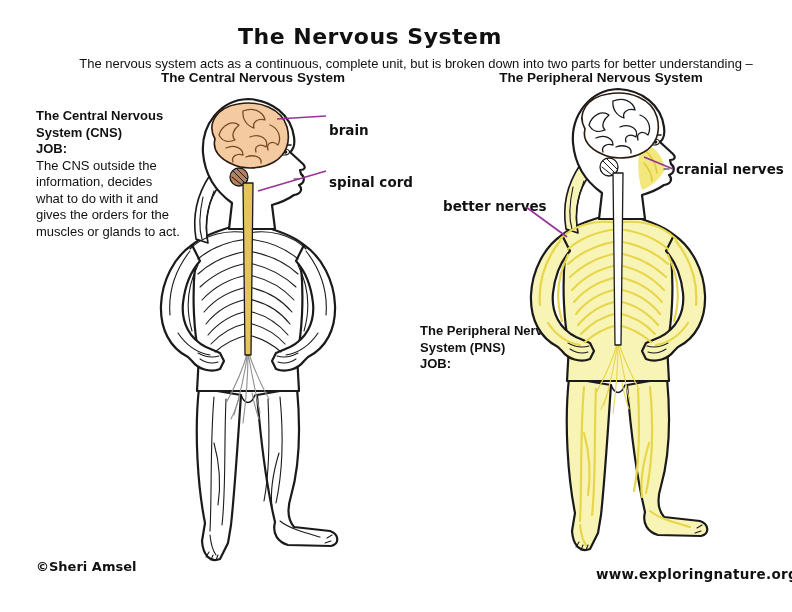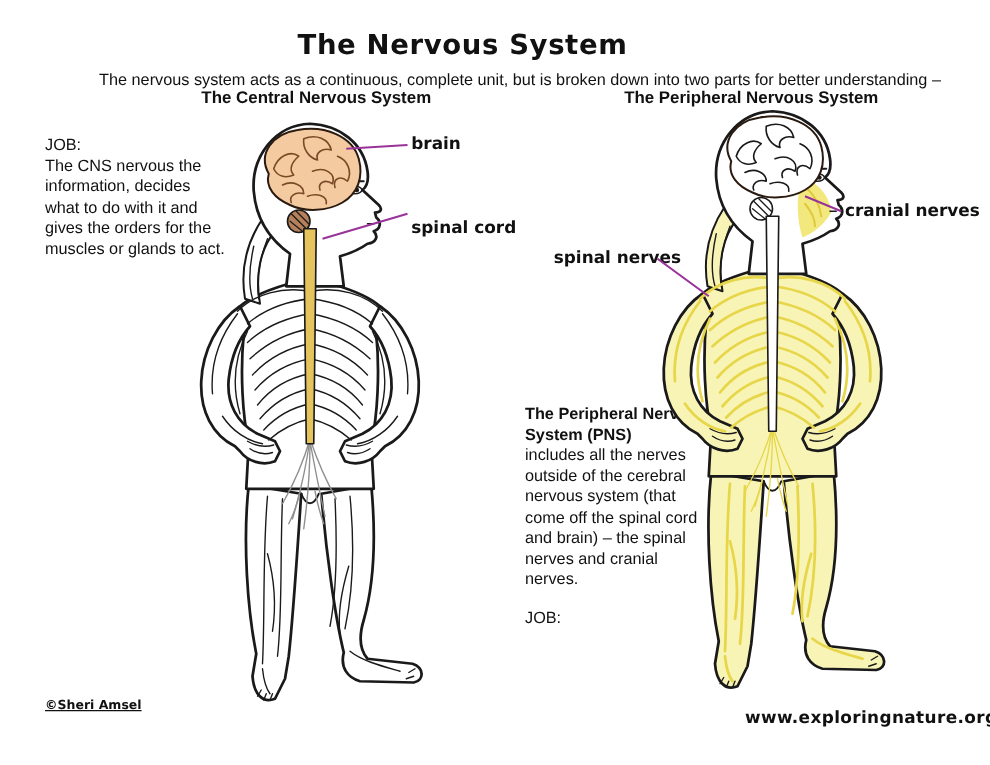--- a/index.html
+++ b/index.html
@@ -14,29 +14,29 @@
   #title{top:24px;left:0;width:740px;text-align:center;font-size:22px;letter-spacing:.5px;}
   #subtitle{top:56px;left:0;width:792px;text-align:center;font-size:13px;padding-left:20px;}
   #cns-col-title{top:70px;left:103px;width:300px;text-align:center;font-size:13.5px;font-weight:bold;}
   #pns-col-title{top:70px;left:451px;width:300px;text-align:center;font-size:13.5px;font-weight:bold;}
 
   .textblock{font-size:13px;line-height:16.5px;}
   #cns-block{top:108px;left:36px;width:160px;}
   #pns-block{top:323px;left:420px;width:172px;}
   .tb-heading{font-weight:bold;}
   .tb-body{margin-bottom:14px;}
-  .tb-job{font-weight:normal;}
+  .tb-job{font-weight:bold;}
 
   .figlabel{font-family:"DejaVu Sans",sans-serif;font-weight:bold;font-size:13.5px;white-space:nowrap;}
-  #label-brain{top:107px;left:329px;text-align:right;}
+  #label-brain{top:122px;left:329px;text-align:right;}
   #label-spinal-cord{top:174px;left:329px;}
   #label-spinal-nerves{top:198px;left:443px;}
   #label-cranial-nerves{top:161px;left:676px;text-align:right;}
 
-  #credit{top:559px;left:36px;font-size:10px;text-decoration:underline;}
+  #credit{top:559px;left:36px;font-size:13px;}
   #website{top:566px;left:596px;font-size:13.5px;letter-spacing:.3px;}
 
   #leader-overlay{top:0;left:0;pointer-events:none;}
 
   
   .fig{position:absolute;}
   #cns-figure{top:92px;left:148px;}
   #pns-figure{top:82px;left:518px;}
   .cns-colors{
     --bodyfill:#ffffff; --brainfill:#F4CBA0; --gyricolor:#7a4a28;
@@ -55,38 +55,33 @@
 <body>
 
 <div id="page">
 
   <div class="abs comic" id="title">The Nervous System</div>
   <div class="abs" id="subtitle">The nervous system acts as a continuous, complete unit, but is broken down into two parts for better understanding –</div>
   <div class="abs" id="cns-col-title">The Central Nervous System</div>
   <div class="abs" id="pns-col-title">The Peripheral Nervous System</div>
 
   <div class="abs textblock" id="cns-block">
+    <div class="tb-heading prewrap">The Central Nervous
+System (CNS)</div>
     <div class="tb-job">JOB:</div>
-    <div class="prewrap">The CNS nervous the
+    <div class="prewrap">The CNS outside the
 information, decides
 what to do with it and
 gives the orders for the
 muscles or glands to act.</div>
   </div>
 
   <div class="abs textblock" id="pns-block">
     <div class="tb-heading prewrap">The Peripheral Nervous
 System (PNS)</div>
-    <div class="tb-body prewrap">includes all the nerves
-outside of the cerebral
-nervous system (that
-come off the spinal cord
-and brain) – the spinal
-nerves and cranial
-nerves.</div>
     <div class="tb-job">JOB:</div>
   </div>
 
   <svg width="0" height="0" style="position:absolute" aria-hidden="true">
     <defs>
       <g id="kid-figure" stroke-linecap="round" stroke-linejoin="round">
 
         <path style="fill:var(--bodyfill);stroke:#1a1a1a;stroke-width:2.2" d="M51 295 C46 340 50 395 57 430 L54 448 C55 462 62 470 72 466 L80 450 L83 432 C87 395 90 345 93 302 Z"></path>
         <path style="fill:var(--bodyfill);stroke:#1a1a1a;stroke-width:2.2" d="M149 295 C153 338 151 375 143 403 C139 416 140 427 146 434 L182 438 C191 441 192 451 183 453 L140 452 C130 449 124 441 127 429 C120 400 113 350 109 302 Z"></path>
         <path style="fill:none;stroke:#1a1a1a;stroke-width:1.6" d="M93 302 C97 312 103 312 107 302"></path>
@@ -161,21 +156,21 @@
   <svg class="fig cns-colors" id="cns-figure" width="200" height="492" viewBox="0 0 200 490">
     <use href="#kid-figure"></use>
   </svg>
 
   <svg class="fig pns-colors" id="pns-figure" width="200" height="492" viewBox="0 0 200 490">
     <use href="#kid-figure"></use>
   </svg>
 
   <div class="abs figlabel" id="label-brain">brain</div>
   <div class="abs figlabel" id="label-spinal-cord">spinal cord</div>
-  <div class="abs figlabel" id="label-spinal-nerves">spinal nerves</div>
+  <div class="abs figlabel" id="label-spinal-nerves">better nerves</div>
   <div class="abs figlabel" id="label-cranial-nerves">cranial nerves</div>
 
   <svg class="abs" id="leader-overlay" width="792" height="612">
     <line x1="326" y1="116" x2="277" y2="119" stroke="#993399" stroke-width="1.7"></line>
     <line x1="326" y1="171" x2="258" y2="191" stroke="#993399" stroke-width="1.7"></line>
     <line x1="526" y1="207" x2="567" y2="237" stroke="#993399" stroke-width="1.7"></line>
     <line x1="673" y1="169" x2="644" y2="157" stroke="#993399" stroke-width="1.7"></line>
   </svg>
 
   <div class="abs comic" id="credit">©Sheri Amsel</div>

